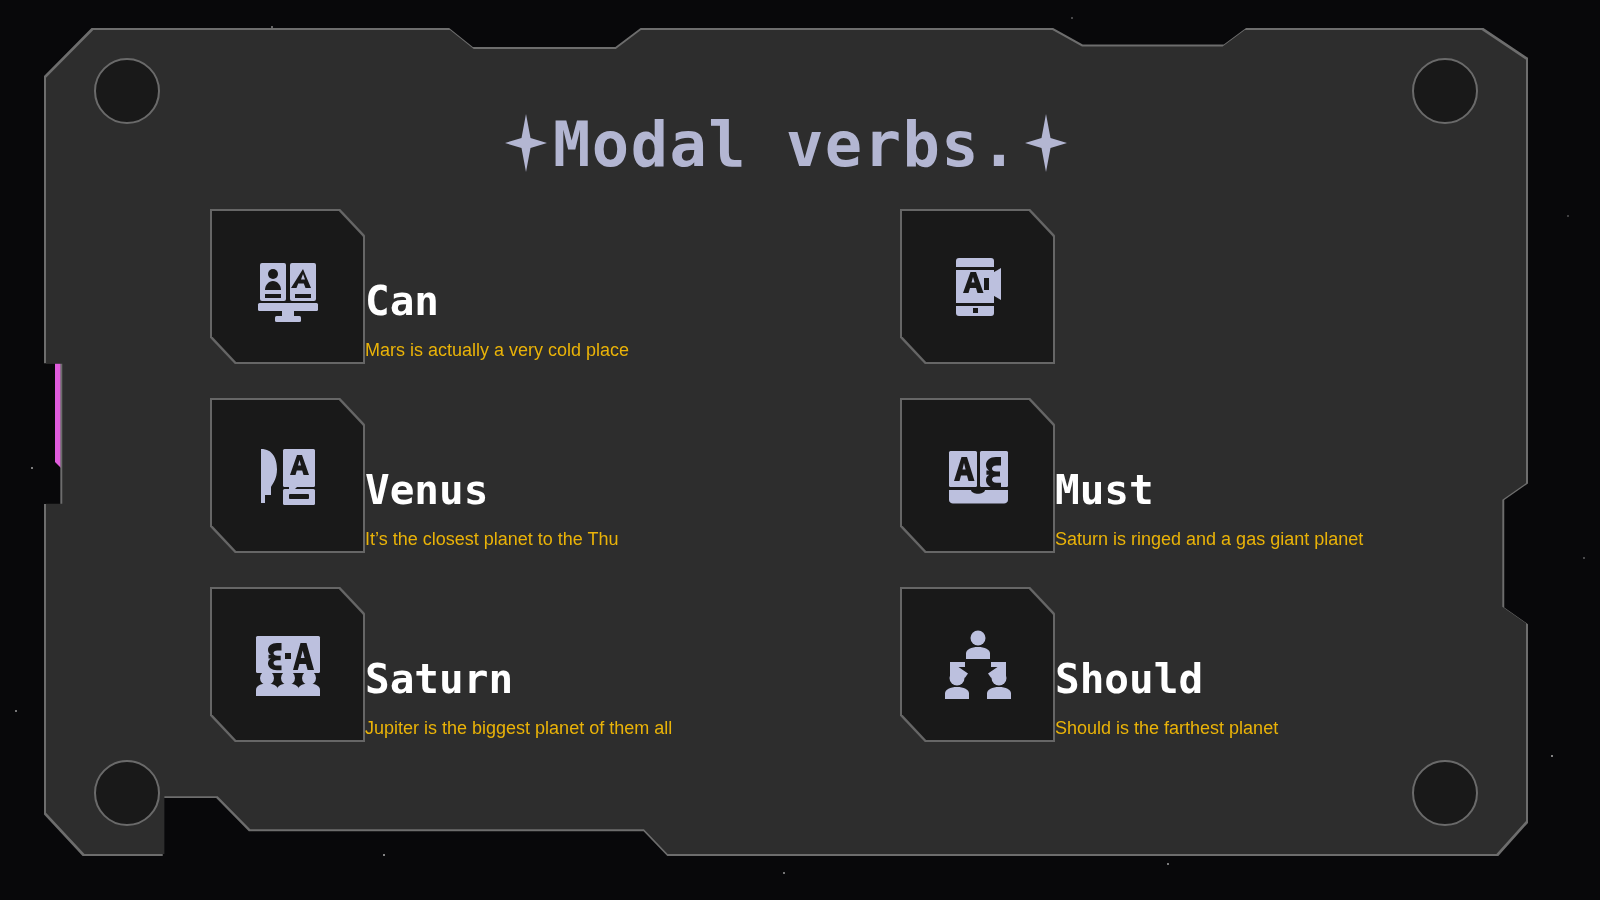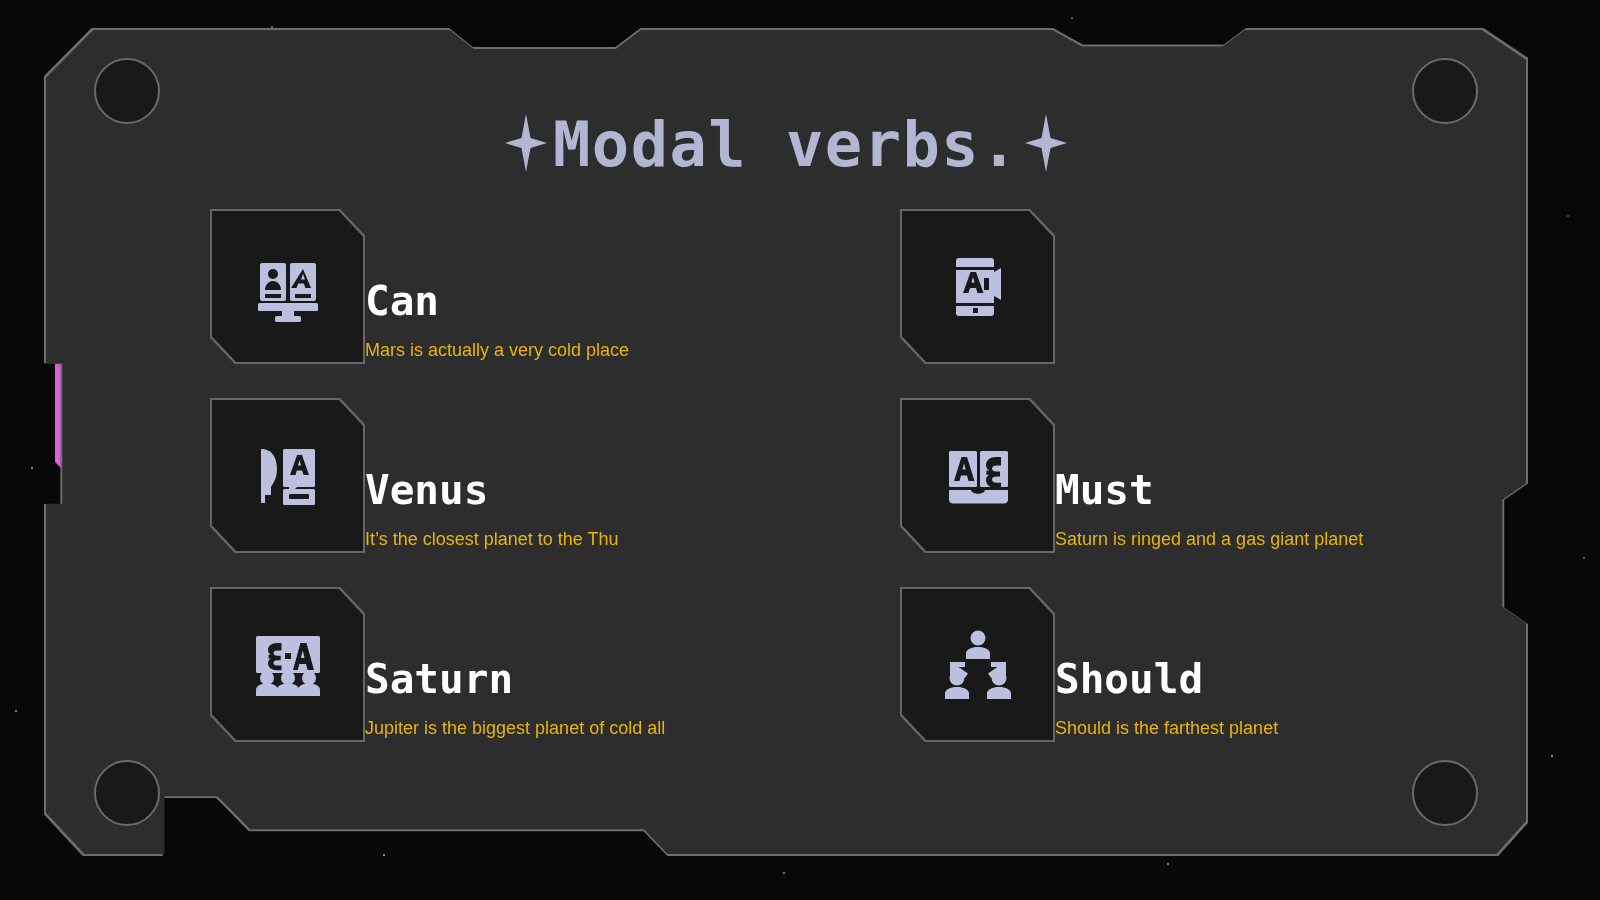--- a/index.html
+++ b/index.html
@@ -360,21 +360,21 @@
               <g fill="#191919">
                 <path d="M29 17 C23.5 17 20 20 20 24 C20 26.3 21.3 27.9 23 28.8 L20.5 28.8 L20.5 32.5 L23 32.5 C21.3 33.4 20 35 20 37.3 C20 41.3 23.5 44.3 29 44.3 L33.5 44.3 L33.5 39.6 L29.4 39.6 C26.9 39.6 25.5 38.5 25.5 36.9 C25.5 35.3 26.9 34.2 29.4 34.2 L32.7 34.2 L32.7 29.8 L29.4 29.8 C26.9 29.8 25.5 28.7 25.5 27.1 C25.5 25.5 26.9 24.4 29.4 24.4 L33.5 24.4 L33.5 17 Z"></path>
                 <rect x="37" y="27" width="6" height="6"></rect>
                 <path d="M45 44 L52.5 17 L58.5 17 L66 44 L59.6 44 L58 38 L51.4 38 L49.8 44 Z M52.8 32 L56.6 32 L54.7 24.5 Z"></path>
               </g>
             </svg>
           </div>
         </div>
         <div class="item-text">
           <p class="item-title">Saturn</p>
-          <p class="item-desc">Jupiter is the biggest planet of cold all</p>
+          <p class="item-desc">Jupiter is the biggest planet of them all</p>
         </div>
       </div>
 
       <div class="item">
         <div class="icon-card">
           <div class="icon-card-inner">
             <svg width="78" height="78" viewBox="0 0 78 78" aria-hidden="true">
               <g fill="#bcc0de">
                 <circle cx="39" cy="12" r="7.5"></circle>
                 <path d="M27 33 L27 27.5 C27 23.5 32.3 21 39 21 C45.7 21 51 23.5 51 27.5 L51 33 Z"></path>

